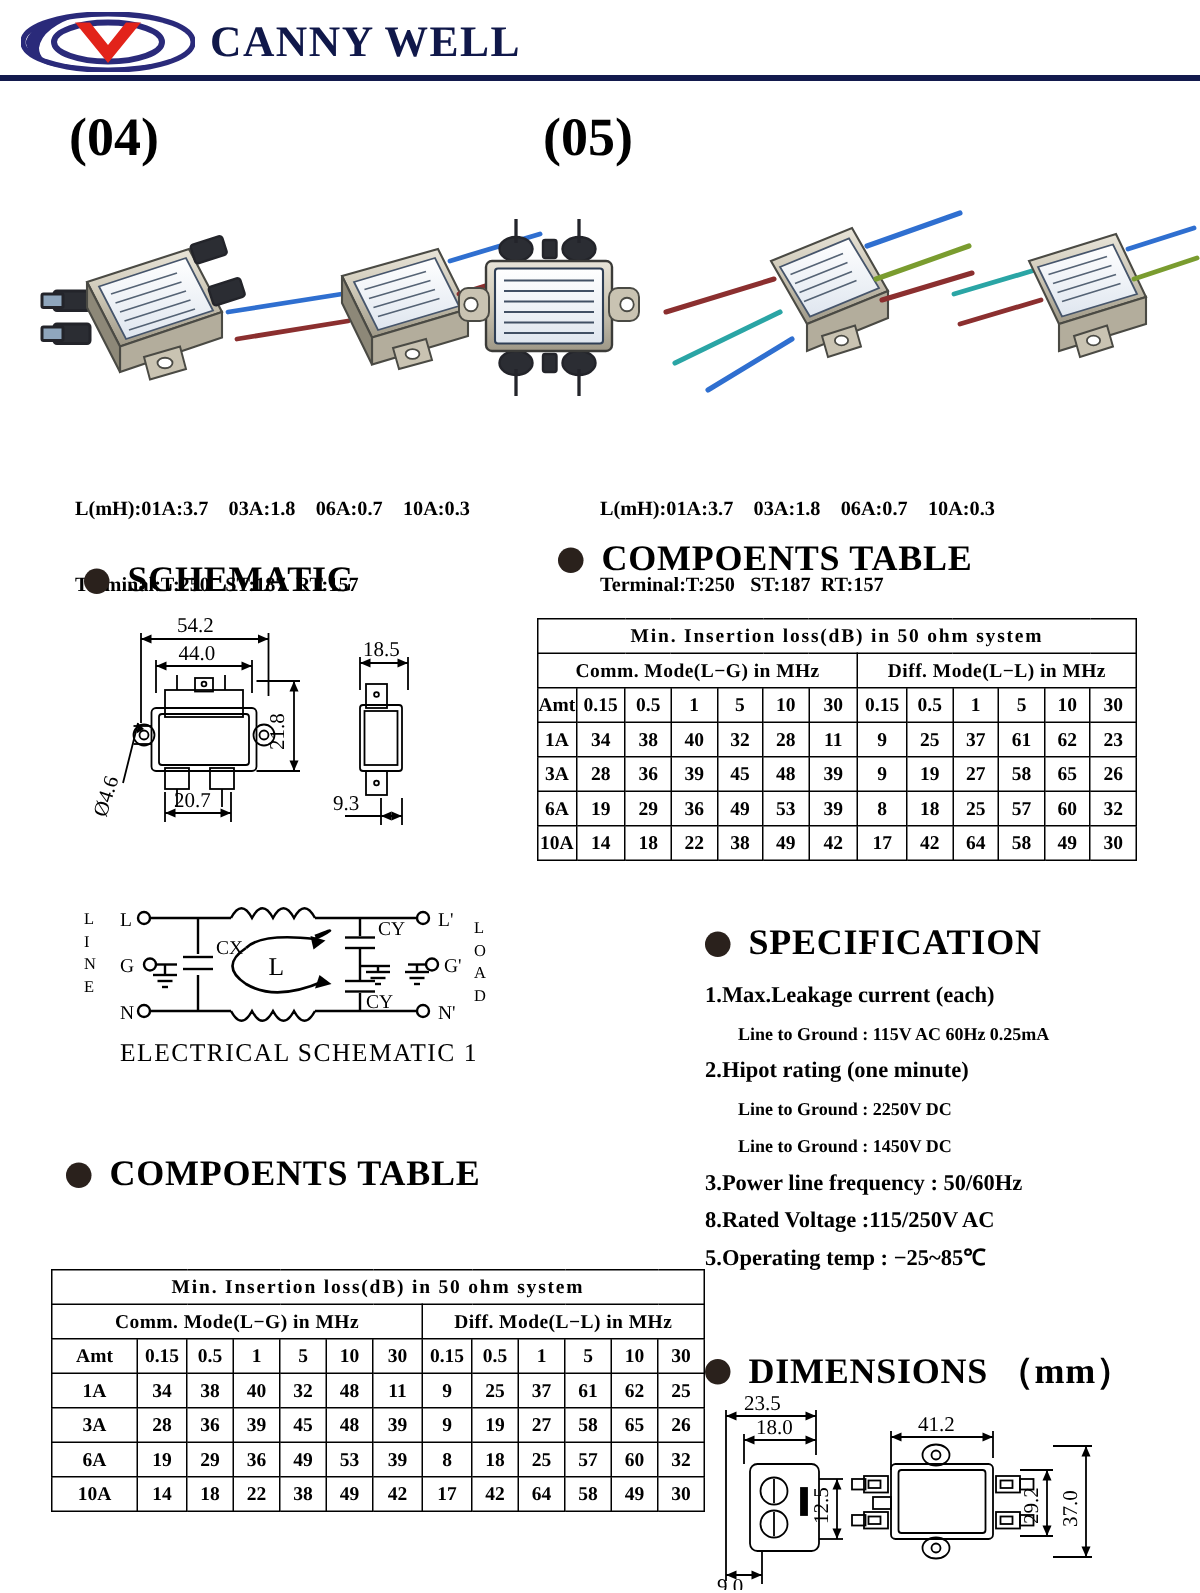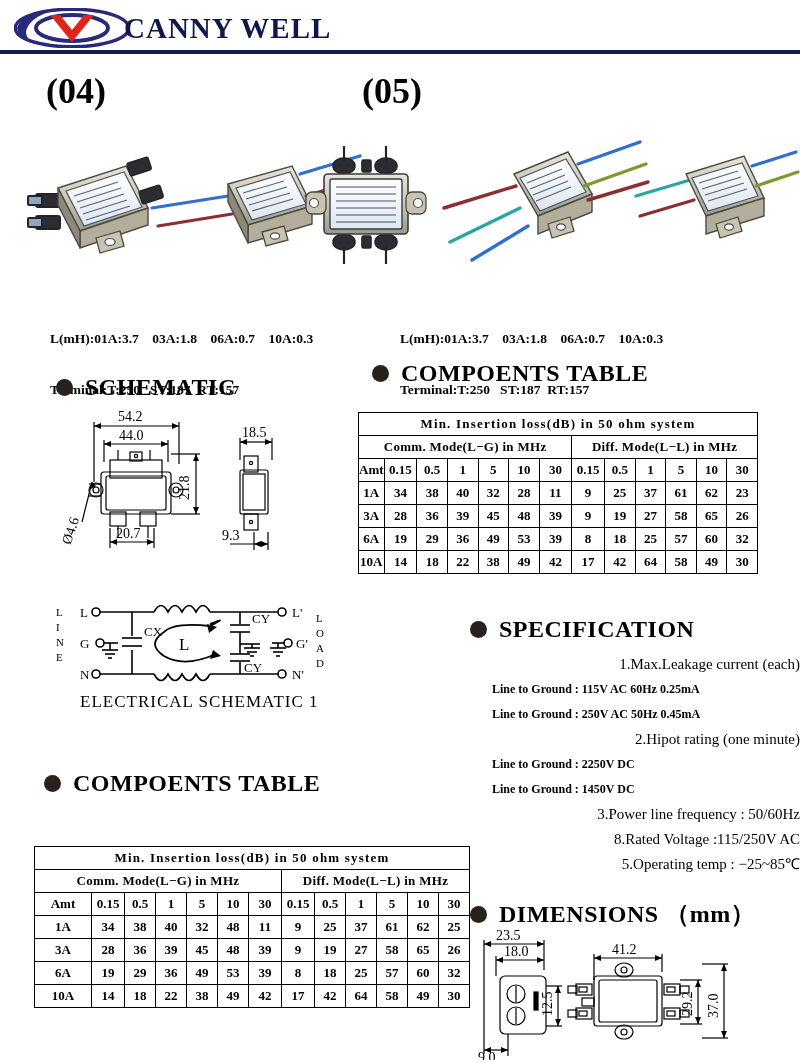--- a/index.html
+++ b/index.html
@@ -8,21 +8,21 @@
     background:#fff;
     font-family:"Liberation Serif", serif;
     color:#000;
     overflow:hidden;
   }
   .abs{position:absolute;}
 
   
   #header{left:0;top:0;width:800px;height:56px;}
   #logo-mark{left:14px;top:8px;width:116px;height:40px;}
-  #brand-name{left:124px;top:12px;font-size:29px;font-weight:bold;
+  #brand-name{left:140px;top:12px;font-size:29px;font-weight:bold;
     letter-spacing:1px;color:#10184a;font-family:"Liberation Serif",serif;}
   #header-rule{left:0;top:50px;width:800px;height:4px;
     background:#131a4d;}
 
   
   .group-title{font-size:36px;font-weight:bold;font-family:"Liberation Serif",serif;}
   #group-04-title{left:46px;top:70px;}
   #group-05-title{left:362px;top:70px;text-align:right;}
 
   
@@ -66,22 +66,22 @@
   #table-bottom table{width:436px;}
 
   
   #schematic-dims{left:44px;top:404px;}
   #schematic-circuit{left:44px;top:596px;}
   #circuit-caption{left:80px;top:692px;font-size:17px;letter-spacing:1px;
     font-family:"Liberation Serif",serif;}
 
   
   #spec-list{left:470px;top:652px;width:330px;}
-  .spec-item{font-size:15px;font-weight:normal;line-height:25px;
-    font-family:"Liberation Serif",serif;white-space:nowrap;text-align:right;}
+  .spec-item{font-size:15px;font-weight:bold;line-height:25px;
+    font-family:"Liberation Serif",serif;white-space:nowrap;}
   .spec-sub{font-size:12px;font-weight:bold;line-height:25px;
     padding-left:22px;font-family:"Liberation Serif",serif;white-space:nowrap;}
 
   
   #dimensions-drawing{left:466px;top:930px;}
 
   svg{display:block;}
   text{font-family:"Liberation Serif",serif;}
 </style>
 </head>
@@ -530,21 +530,20 @@
           <td>49</td>
           <td>30</td>
         </tr>
       </tbody>
   </table>
 </div>
 
 <div class="abs" id="spec-list">
     <div class="spec-item">1.Max.Leakage current (each)</div>
     <div class="spec-sub">Line to Ground : 115V AC 60Hz 0.25mA</div>
-    <div class="spec-sub">Line to Ground : 250V AC 50Hz 0.45mA</div>
     <div class="spec-item">2.Hipot rating (one minute)</div>
     <div class="spec-sub">Line to Ground : 2250V DC</div>
     <div class="spec-sub">Line to Ground : 1450V DC</div>
     <div class="spec-item">3.Power line frequency : 50/60Hz</div>
     <div class="spec-item">8.Rated Voltage :115/250V AC</div>
     <div class="spec-item">5.Operating temp : −25~85℃</div>
   </div>
 
 <div class="abs" id="table-bottom">
   <table class="itable">

